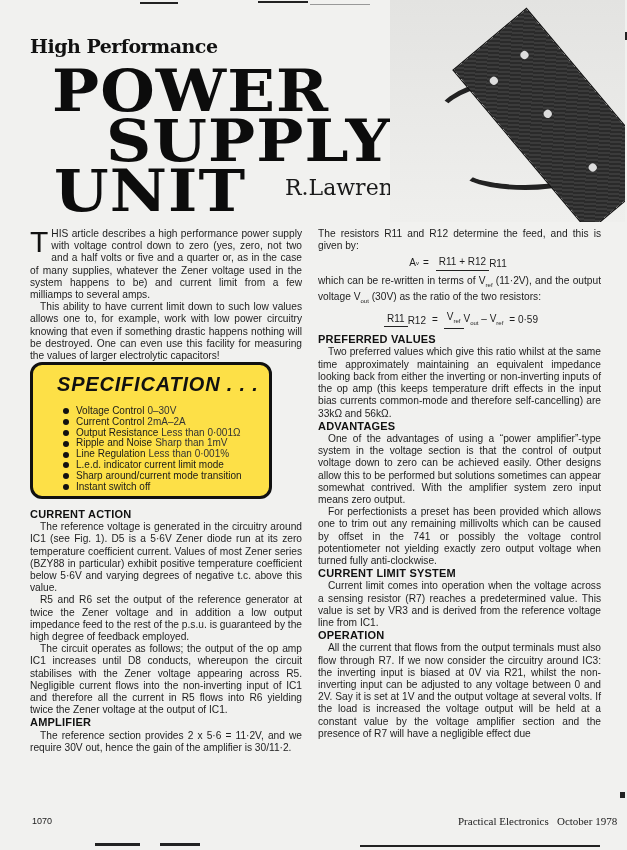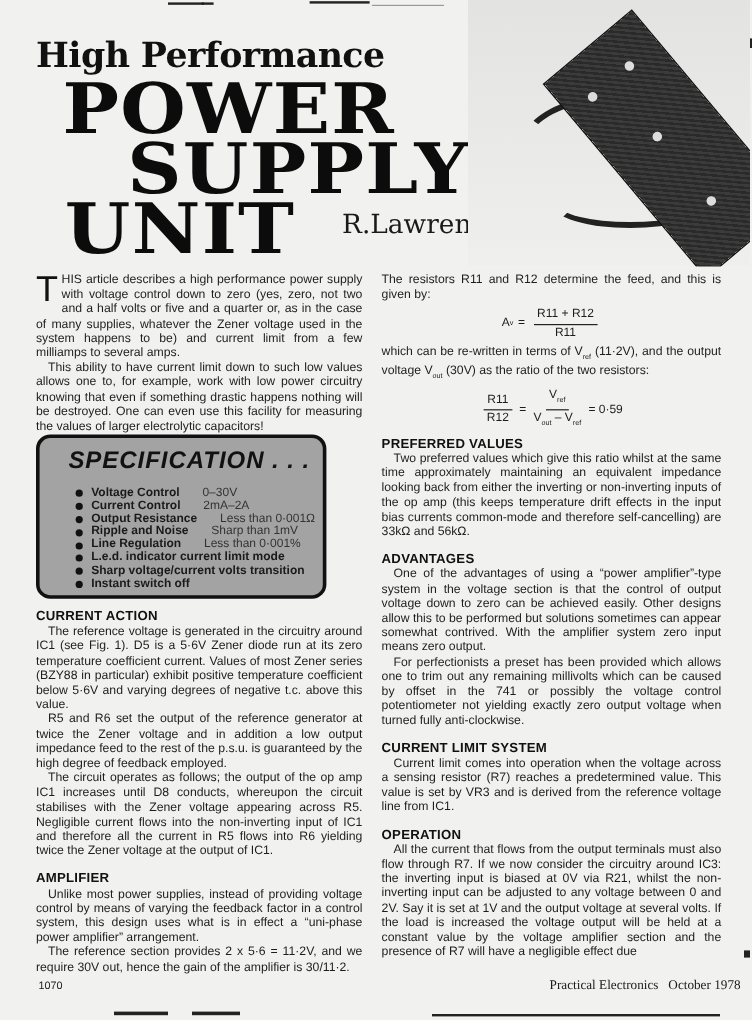--- a/index.html
+++ b/index.html
@@ -2,21 +2,21 @@
 <html><head>
   <meta charset="utf-8">
   <style>
     * { box-sizing: border-box; margin: 0; padding: 0; }
     html, body { width: 627px; height: 850px; background: #f1f1ef; overflow: hidden; }
     body { position: relative; font-family: "Liberation Sans", sans-serif; color: #1a1a1a; }
 
     .top-rule { position: absolute; top: 2px; height: 2px; background: #222; }
 
     .title-block { position: absolute; left: 30px; top: 30px; }
-    .title-small { font-family: "DejaVu Serif", serif; font-weight: bold; font-size: 29px; letter-spacing: -0.5px; line-height: 32px; color: #111; }
+    .title-small { font-family: "DejaVu Serif", serif; font-weight: bold; font-size: 19px; letter-spacing: -0.5px; line-height: 32px; color: #111; }
     .title-big { font-family: "DejaVu Serif", serif; font-weight: 900; font-size: 58px; line-height: 50px; letter-spacing: 1px; color: #0c0c0c; transform: scaleX(1.08); transform-origin: left; }
     .t-power { position: absolute; left: 22px; top: 36px; }
     .t-supply { position: absolute; left: 76px; top: 86px; }
     .t-unit { position: absolute; left: 24px; top: 136px; }
     .author { position: absolute; left: 285px; top: 175px; font-family: "DejaVu Serif", serif; font-size: 22px; color: #1a1a1a; }
     .author .deg { font-size: 12px; font-weight: bold; margin-left: 4px; }
 
     .photo { position: absolute; left: 360px; top: 0; width: 265px; height: 222px; overflow: hidden; }
     .photo-bg { position: absolute; left: 30px; top: 0; width: 235px; height: 222px; background: linear-gradient(180deg,#e3e3e1,#efefed); }
     .pcb { position: absolute; left: 140px; top: 10px; width: 95px; height: 210px; background: repeating-linear-gradient(45deg,#2a2a2a 0 2px,#3b3b3b 2px 4px); transform: rotate(-40deg); transform-origin: center; left: 150px; top: 15px; box-shadow: 0 0 0 1px #111; }
@@ -24,32 +24,32 @@
     .cable { position: absolute; border: 5px solid #222; border-color: #222 transparent transparent transparent; border-radius: 50%; }
 
     .right-mark { position: absolute; right: 0; width: 6px; background: #222; }
 
     .col { position: absolute; font-size: 10.2px; line-height: 12.2px; text-align: justify; color: #1d1d1d; }
     .col-left { left: 30px; width: 272px; }
     .col-right { left: 318px; width: 283px; }
     .col p { text-indent: 10px; }
     .col p.noindent { text-indent: 0; }
     .dropcap { float: left; font-size: 30px; line-height: 24px; margin: 2px 3px 0 0; font-family: "Liberation Sans", sans-serif; color: #111; }
-    .heading { font-weight: bold; font-size: 11px; letter-spacing: 0.2px; margin-top: 10px; margin-bottom: 1px; color: #111; }
+    .heading { font-weight: bold; font-size: 11px; letter-spacing: 0.2px; margin-top: 0; margin-bottom: 1px; color: #111; }
 
-    .spec-box { position: absolute; left: 30px; top: 362px; width: 242px; height: 137px; background: #a3a3a3; border: 3px solid #111; border-radius: 12px; }
+    .spec-box { position: absolute; left: 30px; top: 362px; width: 242px; height: 137px; background: #fde047; border: 3px solid #111; border-radius: 12px; }
     .spec-title { position: absolute; left: 24px; top: 8px; font-size: 20px; font-weight: bold; font-style: italic; letter-spacing: 0.8px; color: #111; }
     .spec-list { position: absolute; left: 30px; top: 41px; list-style: none; font-size: 10px; line-height: 10.8px; }
     .spec-list li { display: flex; align-items: center; white-space: nowrap; }
     .bullet { width: 6px; height: 6px; border-radius: 50%; background: #111; margin-right: 7px; flex: none; }
-    .spec-name { font-weight: bold; margin-right: 19px; }
+    .spec-name { font-weight: normal; margin-right: 3px; }
     .spec-val { color: #333; }
 
     .formula { display: flex; align-items: center; justify-content: center; margin: 4px 0; font-size: 10px; }
-    .frac { display: inline-flex; flex-direction: column; align-items: center; margin: 0 3px; }
+    .frac { display: inline-flex; flex-direction: row; align-items: center; margin: 0 3px; }
     .frac .num { border-bottom: 1px solid #222; padding: 0 3px 1px; }
     .frac .den { padding-top: 1px; }
     sub { font-size: 6px; }
 
     .footer-page { position: absolute; left: 32px; top: 816px; font-family: Liberation Sans, sans-serif; font-size: 9px; }
     .footer-pub { position: absolute; left: 458px; top: 815px; font-family: Liberation Serif, serif; font-size: 11px; }
     .bottom-rule { position: absolute; top: 843px; height: 3px; background: #222; }
   </style>
 </head>
 <body>
@@ -116,38 +116,37 @@
         <span class="spec-name">Line Regulation</span>
         <span class="spec-val">Less than 0·001%</span>
       </li>
     <li>
         <span class="bullet"></span>
         <span class="spec-name">L.e.d. indicator current limit mode</span>
         <span class="spec-val"></span>
       </li>
     <li>
         <span class="bullet"></span>
-        <span class="spec-name">Sharp voltage/current volts transition</span>
+        <span class="spec-name">Sharp around/current mode transition</span>
         <span class="spec-val"></span>
       </li>
     <li>
         <span class="bullet"></span>
         <span class="spec-name">Instant switch off</span>
         <span class="spec-val"></span>
       </li>
   </ul>
 </div>
 
 <div class="col col-left" style="top:500px;">
   <div class="heading" style="margin-top:8px;">CURRENT ACTION</div>
   <p>The reference voltage is generated in the circuitry around IC1 (see Fig. 1). D5 is a 5·6V Zener diode run at its zero temperature coefficient current. Values of most Zener series (BZY88 in particular) exhibit positive temperature coefficient below 5·6V and varying degrees of negative t.c. above this value.</p>
   <p>R5 and R6 set the output of the reference generator at twice the Zener voltage and in addition a low output impedance feed to the rest of the p.s.u. is guaranteed by the high degree of feedback employed.</p>
   <p>The circuit operates as follows; the output of the op amp IC1 increases until D8 conducts, whereupon the circuit stabilises with the Zener voltage appearing across R5. Negligible current flows into the non-inverting input of IC1 and therefore all the current in R5 flows into R6 yielding twice the Zener voltage at the output of IC1.</p>
   <div class="heading">AMPLIFIER</div>
-  <p>Unlike most power supplies, instead of providing voltage control by means of varying the feedback factor in a control system, this design uses what is in effect a “uni-phase power amplifier” arrangement.</p>
   <p>The reference section provides 2 x 5·6 = 11·2V, and we require 30V out, hence the gain of the amplifier is 30/11·2.</p>
 </div>
 
 <div class="col col-right" style="top:228px;">
   <p class="noindent">The resistors R11 and R12 determine the feed, and this is given by:</p>
   <div class="formula">
     <span>A</span>
       <sub>v</sub>
     <span style="margin:0 4px;">=</span>
     <span class="frac">

